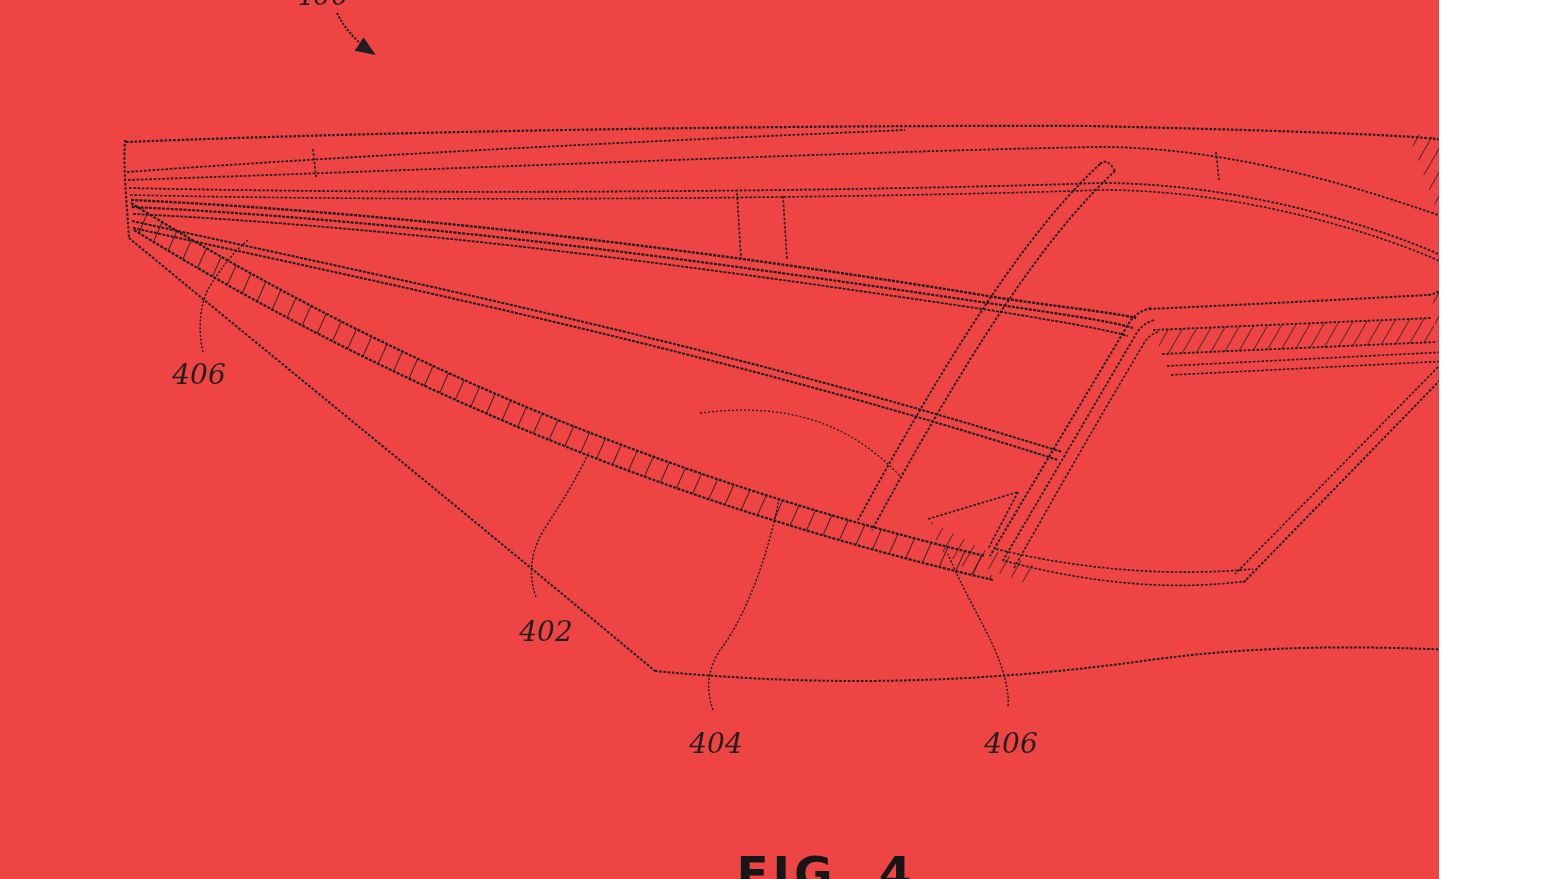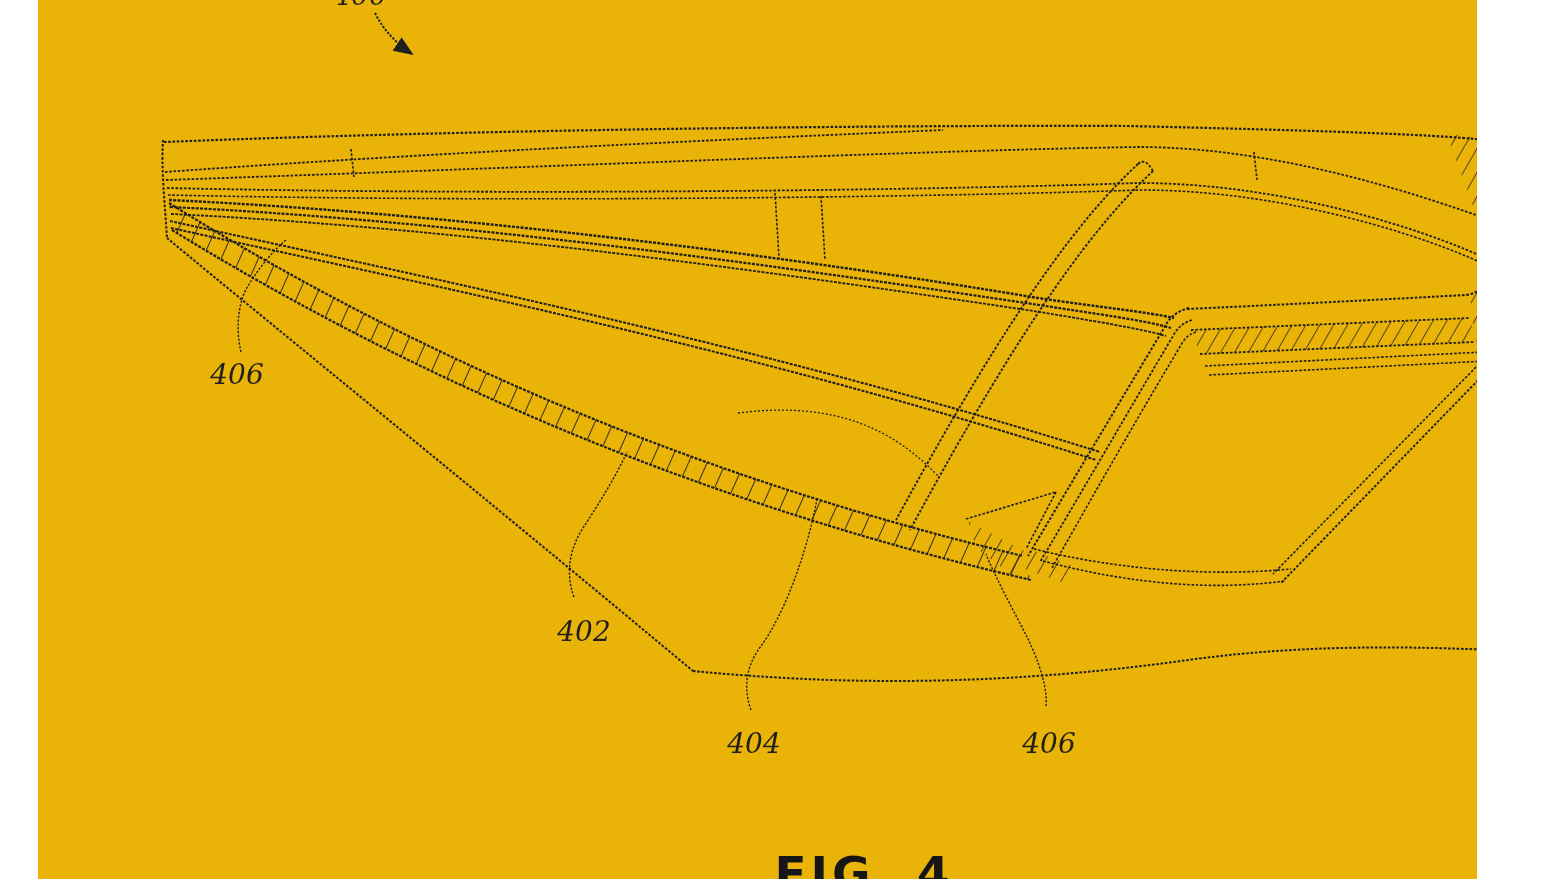--- a/index.html
+++ b/index.html
@@ -1,23 +1,22 @@
 <!DOCTYPE html>
 <html><head>
 <meta charset="utf-8">
 <style>
   html, body { margin: 0; padding: 0; background: #ffffff; }
   .page {
     position: relative;
     width: 1439px;
     height: 879px;
-    background: #eab308;
+    background: #ef4444;
     overflow: hidden;
     font-family: "DejaVu Serif", serif;
-    margin-left: 38px;
   }
   svg.figure { position: absolute; inset: 0; }
   .ref-label {
     font-family: "DejaVu Serif", serif;
     font-style: italic;
     font-size: 28px;
     fill: #1f1f1f;
   }
   .caption {
     font-family: "DejaVu Sans", sans-serif;

